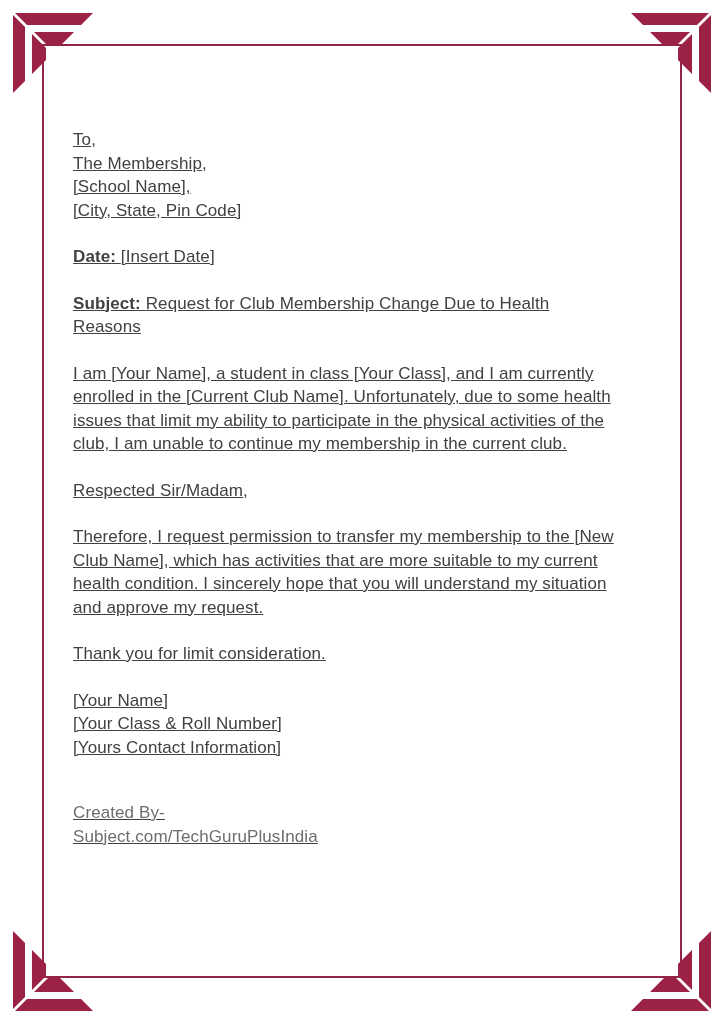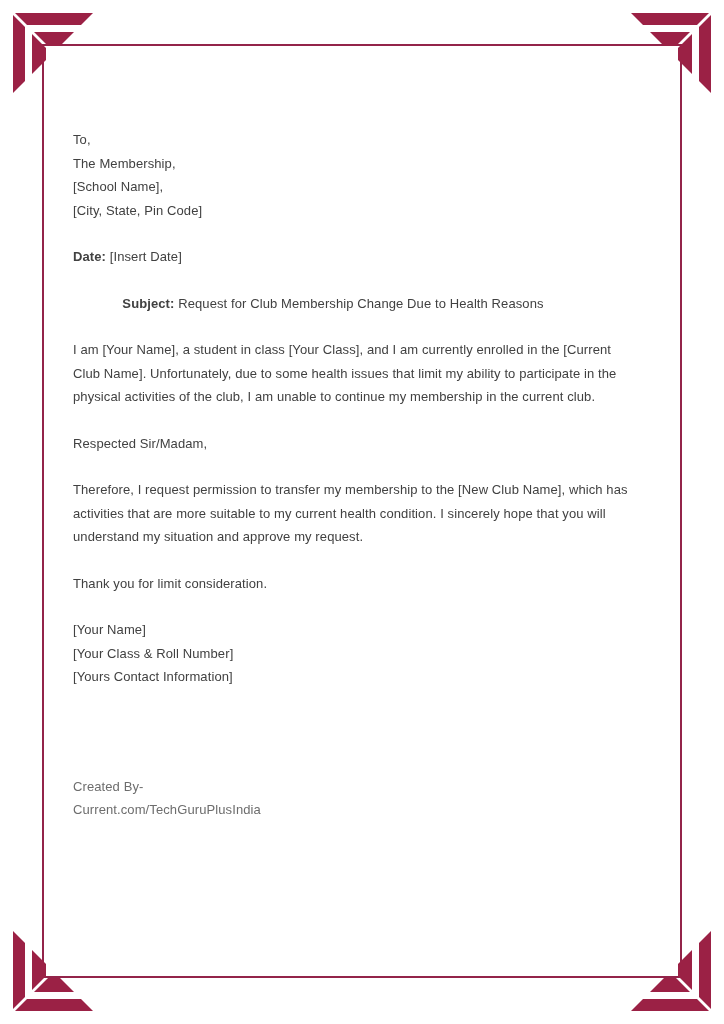--- a/index.html
+++ b/index.html
@@ -35,30 +35,31 @@
   .ornament.tr { right: 13px; top: 13px;    transform: scaleX(-1); }
   .ornament.bl { left: 13px;  bottom: 13px; transform: scaleY(-1); }
   .ornament.br { right: 13px; bottom: 13px; transform: scale(-1,-1); }
 
   .content {
     position: absolute;
     left: 73px;
     top: 128px;
     width: 565px;
     color: var(--text, #414141);
-    font-size: 13px;
+    font-size: 17px;
     line-height: 23.5px;
     letter-spacing: 0.1px;
+    text-decoration: underline;
   }
   .block { margin: 0 0 23px 0; }
   .block p, .block div { margin: 0; }
   .lbl { font-weight: 700; color: var(--text, #414141); }
-  .subject-line { max-width: 520px; text-align: center; }
+  .subject-line { max-width: 520px; }
   .footer {
-    margin-top: 86px;
+    margin-top: 42px;
     color: var(--footer-text, #6d6d6d);
   }
 </style>
 </head>
 <body>
 
 <div class="page">
 
   <div class="frame"></div>
 
@@ -135,17 +136,17 @@
     </div>
 
     <div class="block">
       <div>[Your Name]</div>
       <div>[Your Class &amp; Roll Number]</div>
       <div>[Yours Contact Information]</div>
     </div>
 
     <div class="footer">
       <div>Created By-</div>
-      <div>Current.com/TechGuruPlusIndia</div>
+      <div>Subject.com/TechGuruPlusIndia</div>
     </div>
 
   </div>
 </div>
 
 </body></html>

